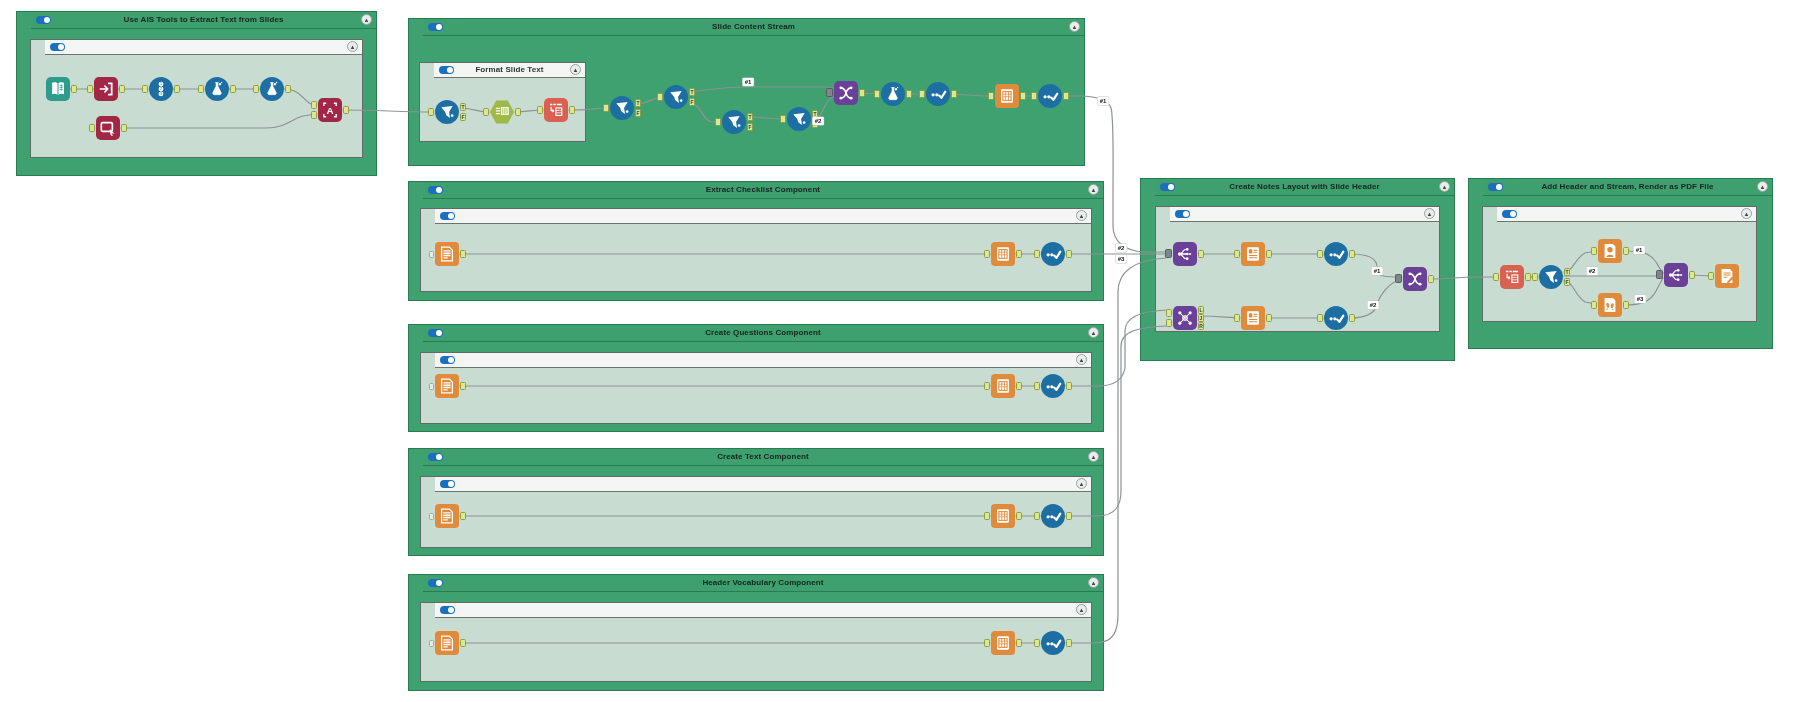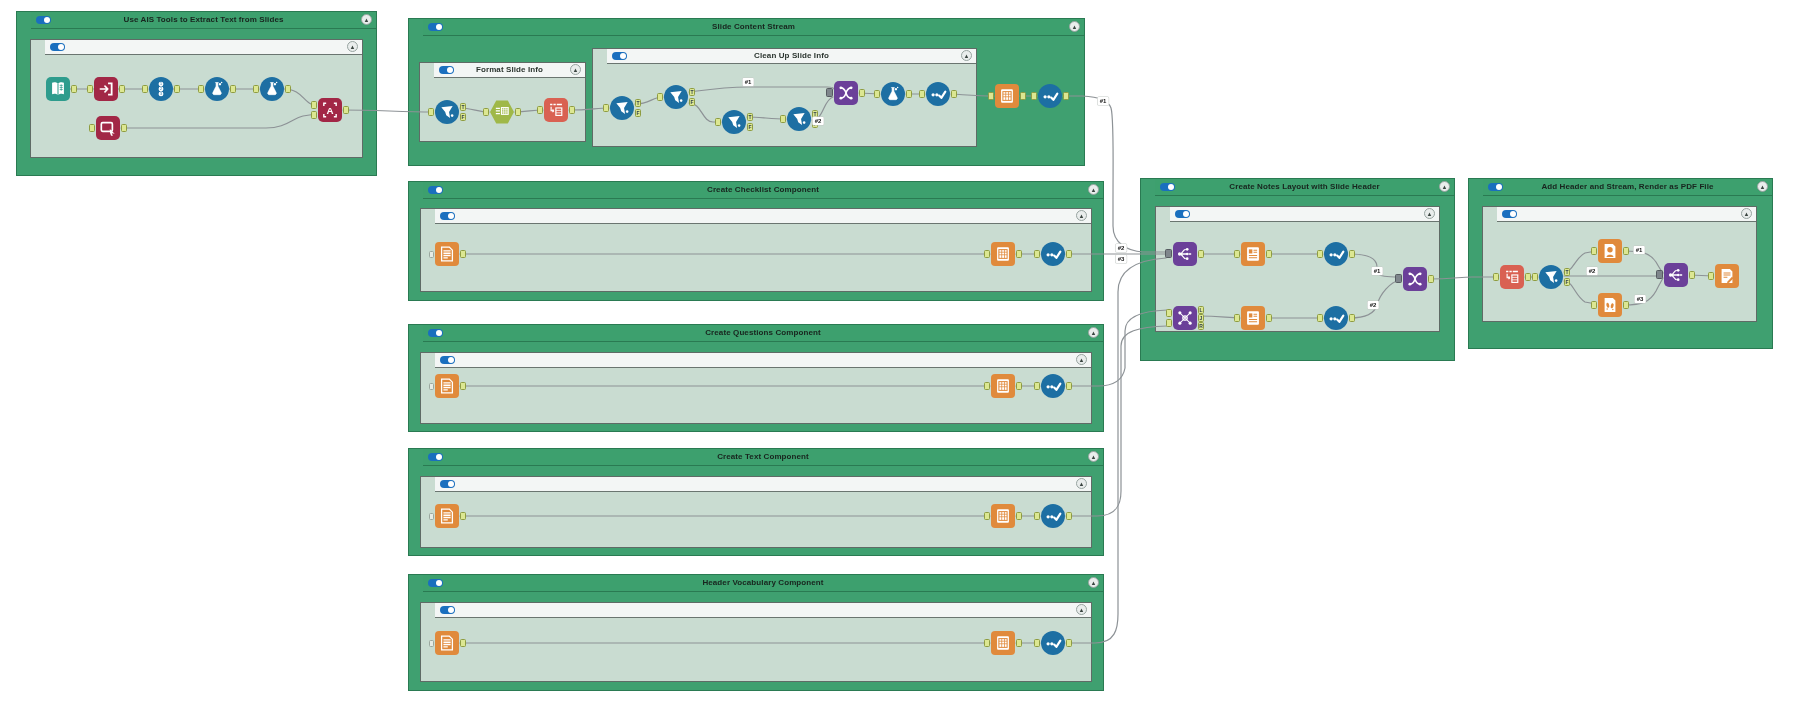--- a/index.html
+++ b/index.html
@@ -55,35 +55,28 @@
     </div>
     <div class="container green" style="left: 408px; top: 18px; width: 677px; height: 148px;">
       <div class="chead">
         <span class="ctitle">Slide Content Stream</span>
         <span class="toggle"></span>
         <span class="collapse">▲</span>
       </div>
     </div>
     <div class="container light" style="left: 419px; top: 62px; width: 167px; height: 80px;">
       <div class="chead">
-        <span class="ctitle">Format Slide Info</span>
-        <span class="toggle"></span>
-        <span class="collapse">▲</span>
-      </div>
-    </div>
-    <div class="container light" style="left: 592px; top: 48px; width: 385px; height: 99px;">
-      <div class="chead">
-        <span class="ctitle">Clean Up Slide Info</span>
+        <span class="ctitle">Format Slide Text</span>
         <span class="toggle"></span>
         <span class="collapse">▲</span>
       </div>
     </div>
     <div class="container green" style="left: 408px; top: 181px; width: 696px; height: 120px;">
       <div class="chead">
-        <span class="ctitle">Create Checklist Component</span>
+        <span class="ctitle">Extract Checklist Component</span>
         <span class="toggle"></span>
         <span class="collapse">▲</span>
       </div>
     </div>
     <div class="container light" style="left: 420px; top: 208px; width: 672px; height: 84px;">
       <div class="chead">
         <span class="ctitle"></span>
         <span class="toggle"></span>
         <span class="collapse">▲</span>
       </div>

